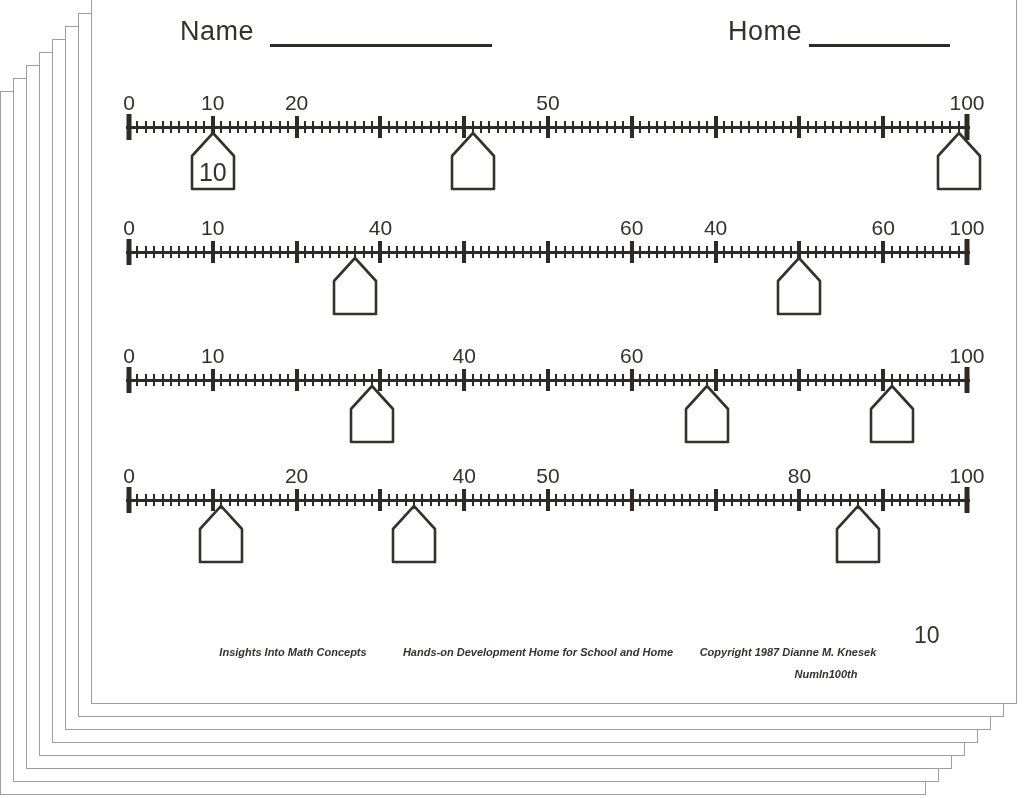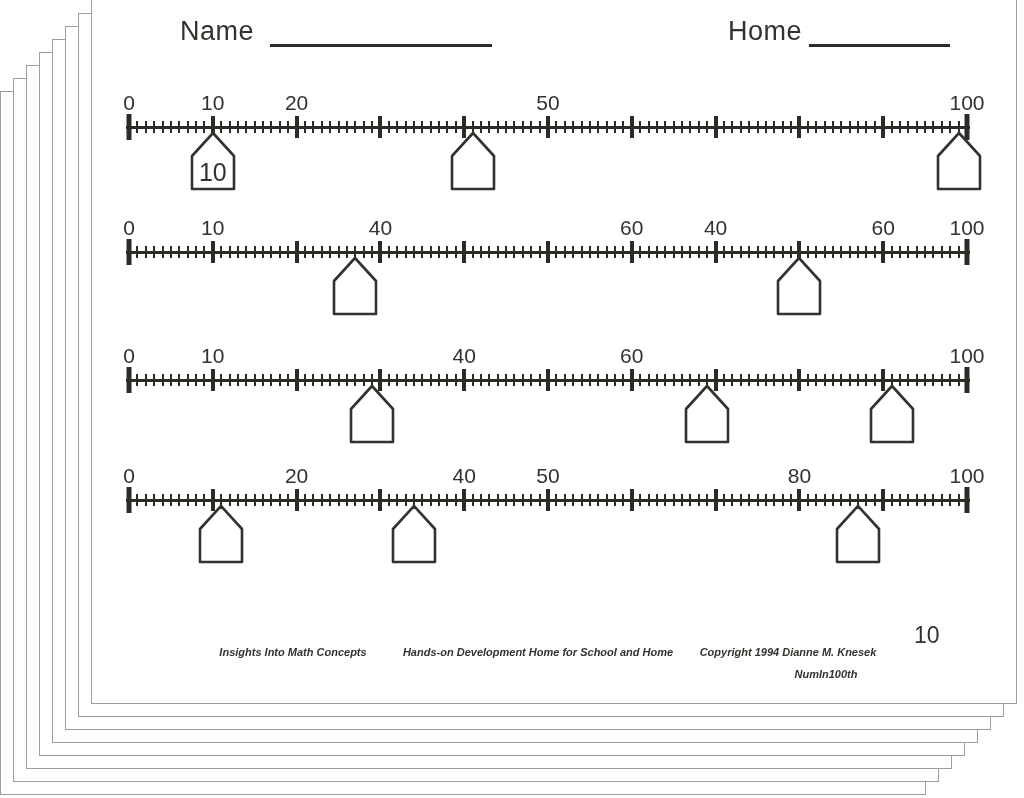--- a/index.html
+++ b/index.html
@@ -555,18 +555,18 @@
         </div>
         <div class="house" style="left: 87%;">
           <svg width="48" height="60" viewBox="0 0 48 60">
             <polygon points="24,2 45,25 45,58 3,58 3,25" fill="#ffffff" stroke="#35322e" stroke-width="2.6" stroke-linejoin="round"></polygon>
           </svg>
         </div>
       </div>
 
     <span class="footer-item f-left">Insights Into Math Concepts</span>
     <span class="footer-item f-center">Hands-on Development Home for School and Home</span>
-    <span class="footer-item f-right">Copyright 1994 Dianne M. Knesek</span>
+    <span class="footer-item f-right">Copyright 1987 Dianne M. Knesek</span>
     <span class="footer-item f-code">NumIn100th</span>
 
     <span class="page-num">10</span>
   </div>
 </div>
 
 </body></html>

